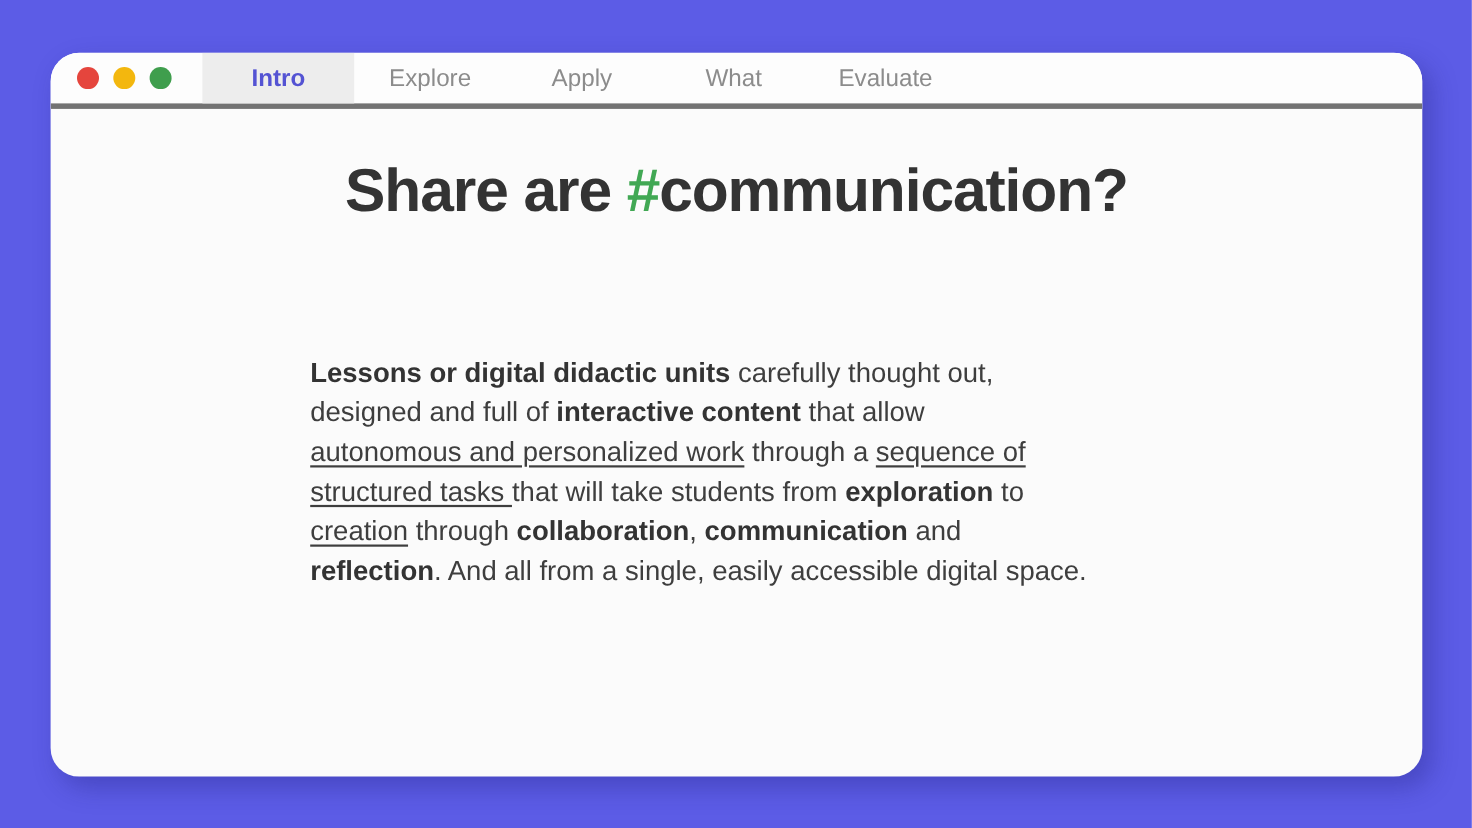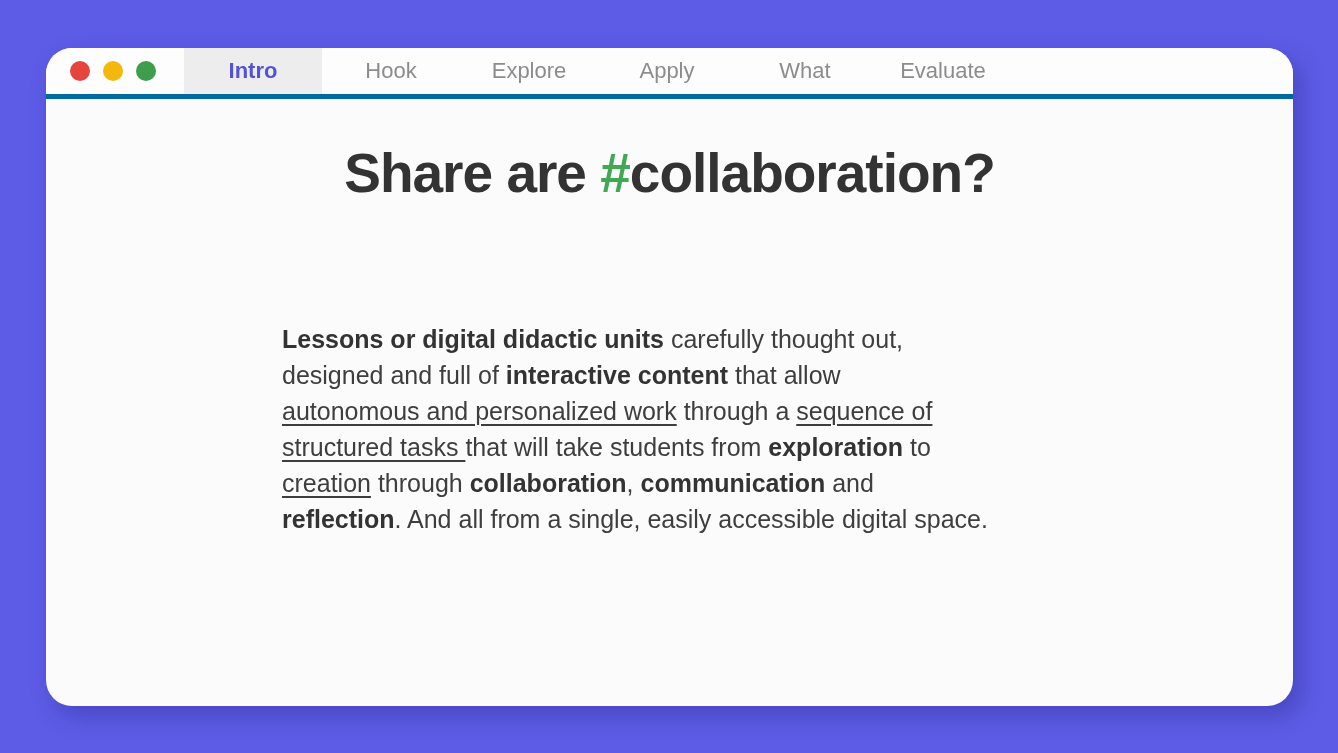--- a/index.html
+++ b/index.html
@@ -24,21 +24,21 @@
     overflow: hidden;
     display: flex;
     flex-direction: column;
   }
   .tabbar {
     height: 51px;
     flex: 0 0 51px;
     background: #fdfdfd;
     display: flex;
     align-items: stretch;
-    border-bottom: 5px solid #0369a1;
+    border-bottom: 5px solid #737373;
   }
   .traffic {
     display: flex;
     align-items: center;
     gap: 13px;
     padding: 0 28px 0 24px;
   }
   .dot {
     width: 20px;
     height: 20px;
@@ -107,29 +107,28 @@
 <div class="window">
 
   <div class="tabbar">
     <div class="traffic">
         <span class="dot" style="background: rgb(229, 69, 61);"></span>
         <span class="dot" style="background: rgb(243, 183, 14);"></span>
         <span class="dot" style="background: rgb(63, 158, 77);"></span>
       </div>
     <div class="tabs">
         <div class="tab active">Intro</div>
-        <div class="tab">Hook</div>
         <div class="tab">Explore</div>
         <div class="tab">Apply</div>
         <div class="tab">What</div>
         <div class="tab">Evaluate</div>
       </div>
   </div>
 
   <div class="content">
-    <h1 class="heading"><span>Share are </span><span class="hash">#</span><span>collaboration?</span></h1>
+    <h1 class="heading"><span>Share are </span><span class="hash">#</span><span>communication?</span></h1>
 
     <div class="text-block">
       <p class="body-paragraph" style="margin:0;"><span class="seg-bold">Lessons or digital didactic units</span><span class="seg-normal"> carefully thought out,</span><br><span class="seg-normal">designed and full of </span><span class="seg-bold">interactive content</span><span class="seg-normal"> that allow</span><br><span class="seg-underline">autonomous and personalized work</span><span class="seg-normal"> through a </span><span class="seg-underline">sequence of</span><br><span class="seg-underline">structured tasks </span><span class="seg-normal">that will take students from </span><span class="seg-bold">exploration</span><span class="seg-normal"> to</span><br><span class="seg-underline">creation</span><span class="seg-normal"> through </span><span class="seg-bold">collaboration</span><span class="seg-normal">, </span><span class="seg-bold">communication</span><span class="seg-normal"> and</span><br><span class="seg-bold">reflection</span><span class="seg-normal">. And all from a single, easily accessible digital space.</span></p>
     </div>
   </div>
 
 </div>
 
 </body></html>

